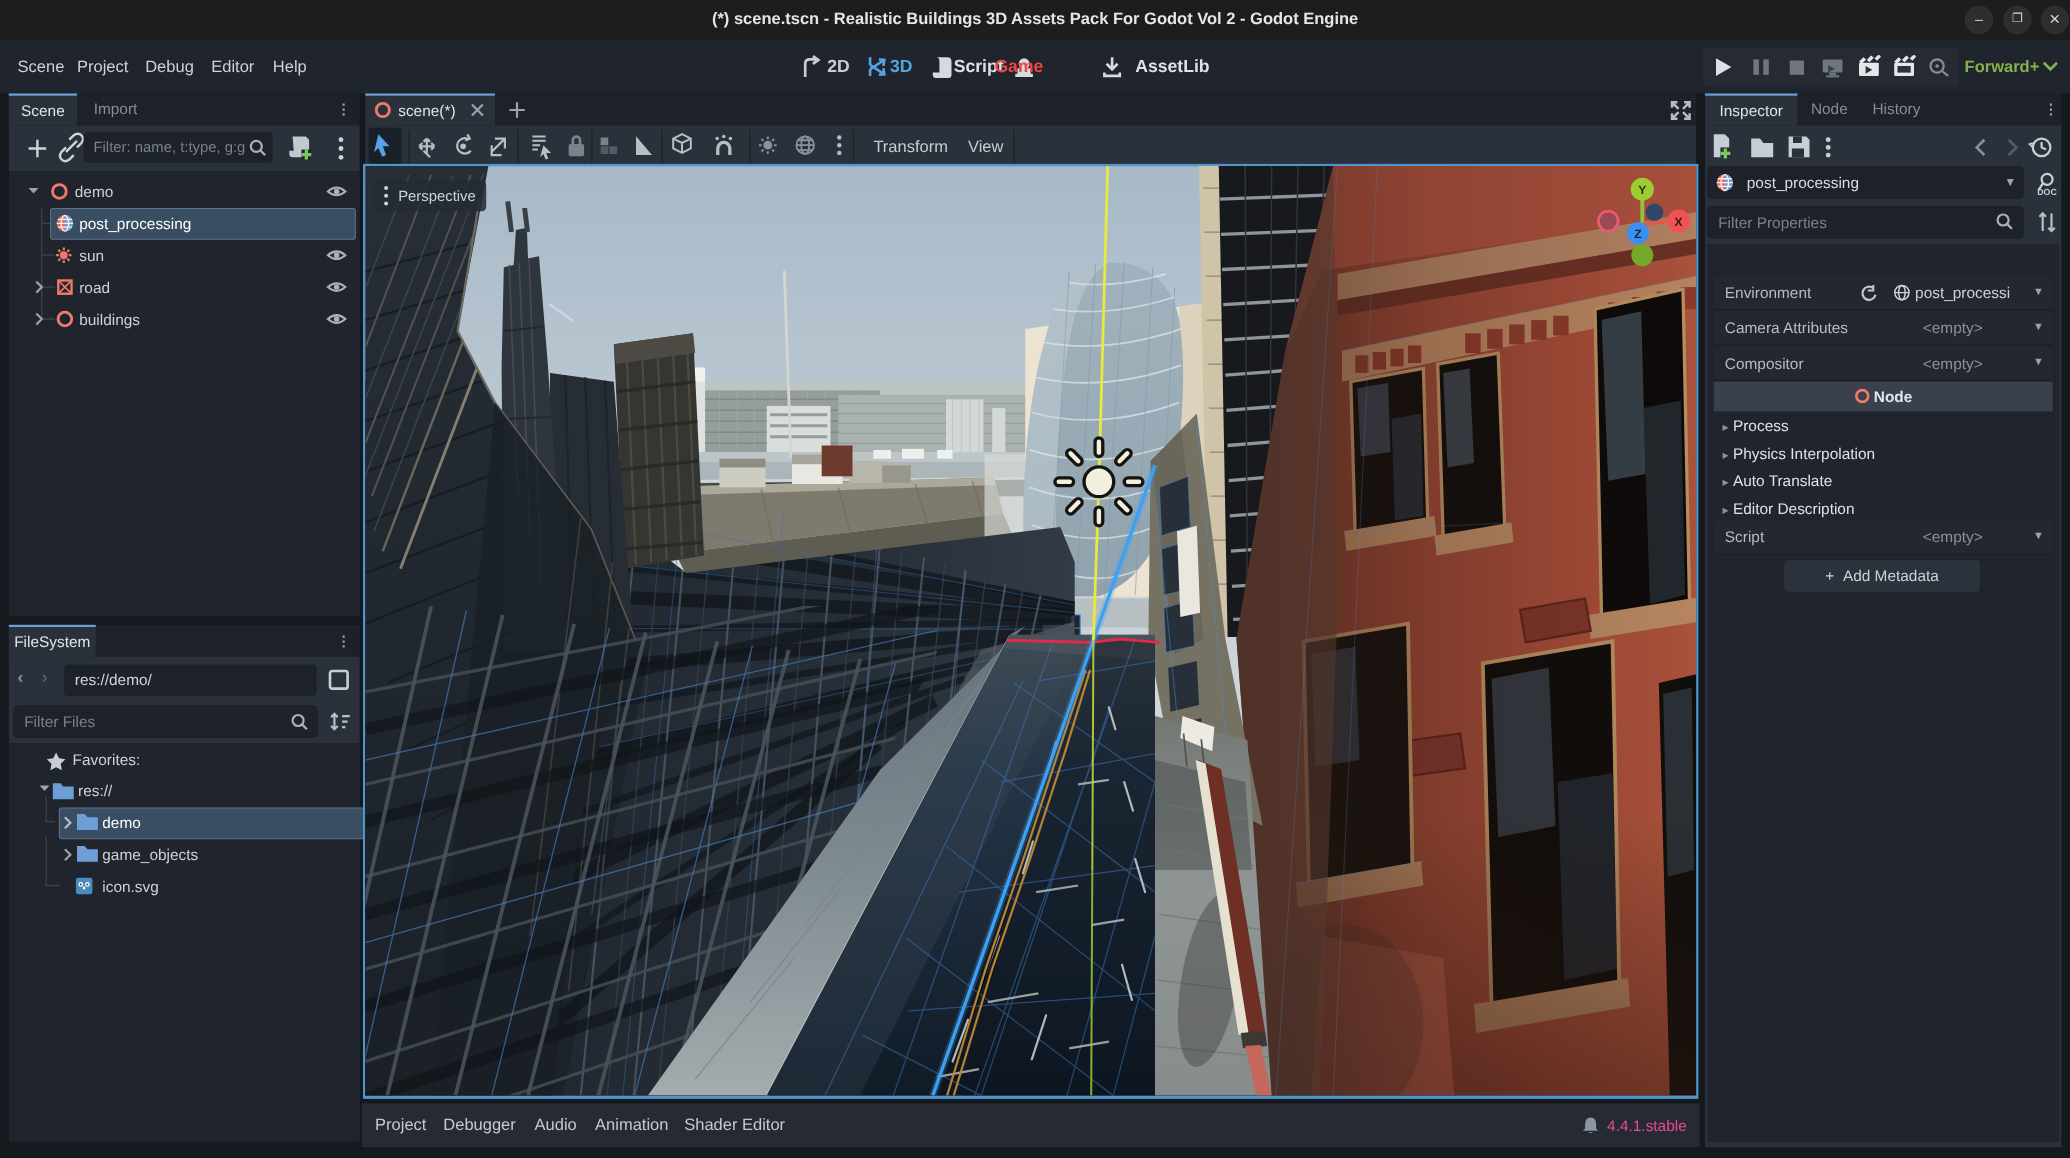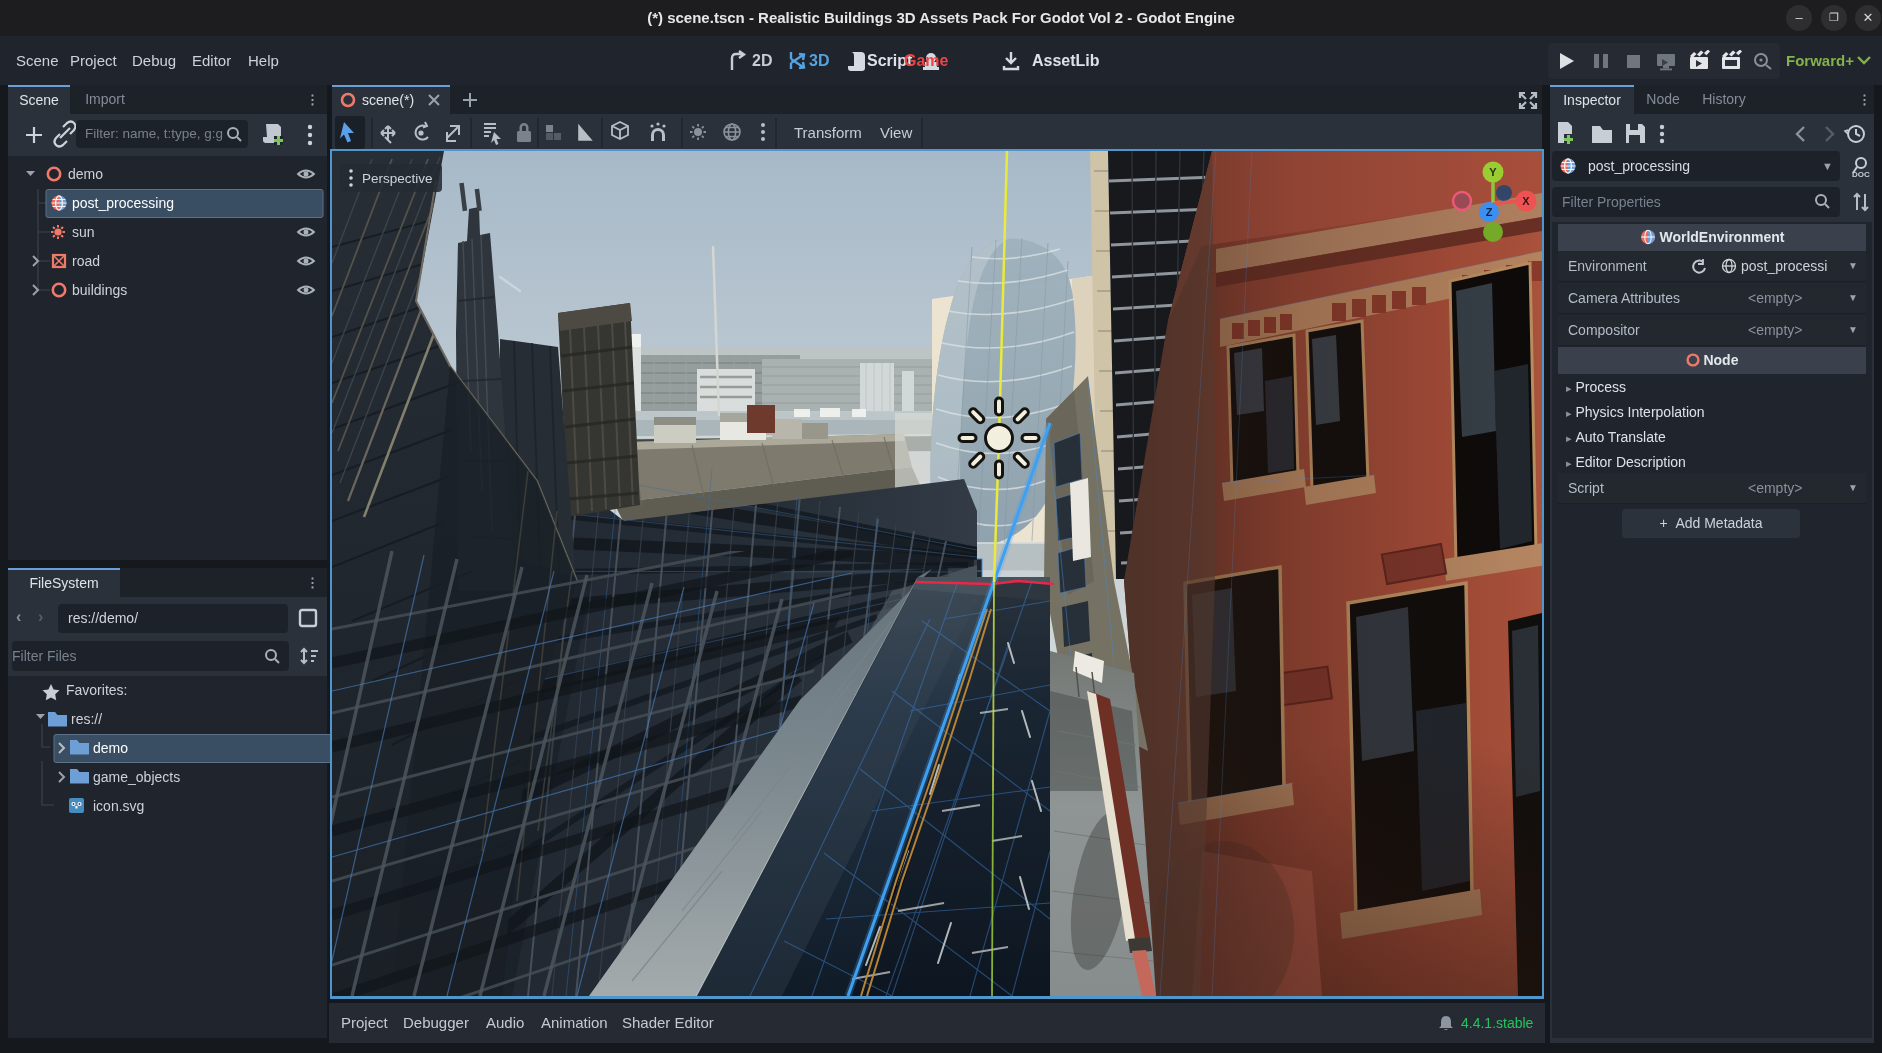--- a/index.html
+++ b/index.html
@@ -163,30 +163,30 @@
         <circle cx="298" cy="76" r="1.6" fill="#a9b1ba"></circle>
    <path d="M290 105 q8 -7 16 0 q-8 7 -16 0 z"></path>
         <circle cx="298" cy="105" r="1.6" fill="#a9b1ba"></circle>
    <path d="M290 134 q8 -7 16 0 q-8 7 -16 0 z"></path>
         <circle cx="298" cy="134" r="1.6" fill="#a9b1ba"></circle>
   </g>
  </svg>
 </div>
 
 <div class="tabrow" style="left:8px;top:568px;width:319px;height:29px"></div>
-<div class="tab" style="left:8px;top:568px;width:112px">FileSystem</div>
+<div class="tab" style="left:8px;top:568px;width:79px">FileSystem</div>
 <div class="abs" style="left:306px;top:575px;color:#9aa2ac;font-size:13px;font-weight:bold">⋮</div>
 <div class="toolrow" style="left:8px;top:597px;width:319px;height:79px"></div>
 <div class="abs" style="left:16px;top:608px;color:#8b939e;font-size:16px;font-weight:bold">‹</div>
 <div class="abs" style="left:38px;top:608px;color:#565e68;font-size:16px;font-weight:bold">›</div>
 <div class="field" style="left:58px;top:604px;width:230px;height:29px;padding-left:10px;line-height:29px;color:#cfd5db">res://demo/</div>
 <svg class="abs" style="left:298px;top:608px" width="20" height="20">
     <rect x="2" y="2" width="16" height="16" rx="2" fill="none" stroke="#c8ced6" stroke-width="2.4"></rect>
   </svg>
-<div class="field" style="left:12px;top:641px;width:277px;height:30px;padding-left:0;line-height:30px">Filter Files</div>
+<div class="field" style="left:12px;top:641px;width:277px;height:30px;padding-left:10px;line-height:30px">Filter Files</div>
 <svg class="abs" style="left:264px;top:648px" width="17" height="17">
     <g fill="none" stroke="#a8b0ba" stroke-width="2">
       <circle cx="7" cy="7" r="5"></circle>
       <path d="M11 11 l4 4"></path>
     </g>
   </svg>
 <svg class="abs" style="left:298px;top:646px" width="22" height="20">
     <g stroke="#b8bec6" stroke-width="2" fill="none">
       <path d="M6 3 v14 M3 6 l3 -3 l3 3 M3 14 l3 3 l3 -3"></path>
       <path d="M13 5 h7 M13 10 h5 M13 15 h3"></path>
@@ -866,21 +866,21 @@
 
 <div id="bottombar">
  <span style="left:12px">Project</span>
  <span style="left:74px">Debugger</span>
  <span style="left:157px">Audio</span>
  <span style="left:212px">Animation</span>
  <span style="left:293px">Shader Editor</span>
  <svg class="abs" style="left:1108px;top:11px" width="18" height="18">
       <path d="M9 2 q5 0 5 6 l0 4 l2 2 H2 l2 -2 l0 -4 q0 -6 5 -6 z M7 15 q2 2 4 0" fill="#8d95a0"></path>
     </svg>
- <span style="left:1132px;color:#22c55e;font-size:14px">4.4.1.stable</span>
+ <span style="left:1132px;color:#ec4899;font-size:14px">4.4.1.stable</span>
 </div>
 
 <div class="tabrow" style="left:1550px;top:85px;width:324px;height:29px"></div>
 <div class="tab" style="left:1550px;top:85px;width:84px">Inspector</div>
 <div class="tabghost" style="left:1638px;top:85px;width:50px">Node</div>
 <div class="tabghost" style="left:1694px;top:85px;width:60px">History</div>
 <div class="abs" style="left:1858px;top:92px;color:#9aa2ac;font-size:13px;font-weight:bold">⋮</div>
 <div class="toolrow" style="left:1550px;top:114px;width:324px;height:929px"></div>
 <svg class="abs" style="left:1550px;top:114px" width="324" height="37">
  <g fill="#c8ced6">
@@ -937,28 +937,20 @@
       <path d="M11 11 l4 4"></path>
     </g>
   </svg>
 <svg class="abs" style="left:1850px;top:192px" width="22" height="20">
     <g stroke="#b8bec6" stroke-width="2" fill="none">
       <path d="M7 2 v16 M4 5 l3 -3 l3 3"></path>
       <path d="M15 18 v-16 M12 15 l3 3 l3 -3"></path>
     </g>
   </svg>
 <div class="abs" id="insppanel" style="left:1552px;top:222px;width:320px;height:816px;background:#20252d">
- <div class="cat" style="top:2px"><svg width="16" height="16" style="vertical-align:-3px">
-        <circle cx="8" cy="8" r="7" fill="#e96a5e"></circle>
-        <path d="M8 1 a7 7 0 0 1 0 14 z" fill="#6a9fd8"></path>
-        <g stroke="#f8f4f4" stroke-width="1.1" fill="none">
-          <ellipse cx="8" cy="8" rx="3.2" ry="6.7"></ellipse>
-          <path d="M1.3 8 h13.4"></path>
-        </g>
-      </svg> WorldEnvironment</div>
  <div class="prow" style="top:29px"><span style="margin-left:10px">Environment</span>
    <svg class="abs" style="left:132px;top:7px" width="17" height="17">
         <g fill="none" stroke="#c2c8d0" stroke-width="2">
           <path d="M13 4 a6 6 0 1 0 2 6"></path>
           <path d="M13 1 v5 h-5" stroke-width="1.8"></path>
         </g>
       </svg>
    <svg class="abs" style="left:163px;top:7px" width="16" height="16">
         <g stroke="#d0d5db" stroke-width="1.3" fill="none">
           <circle cx="8" cy="8" r="6.5"></circle>

